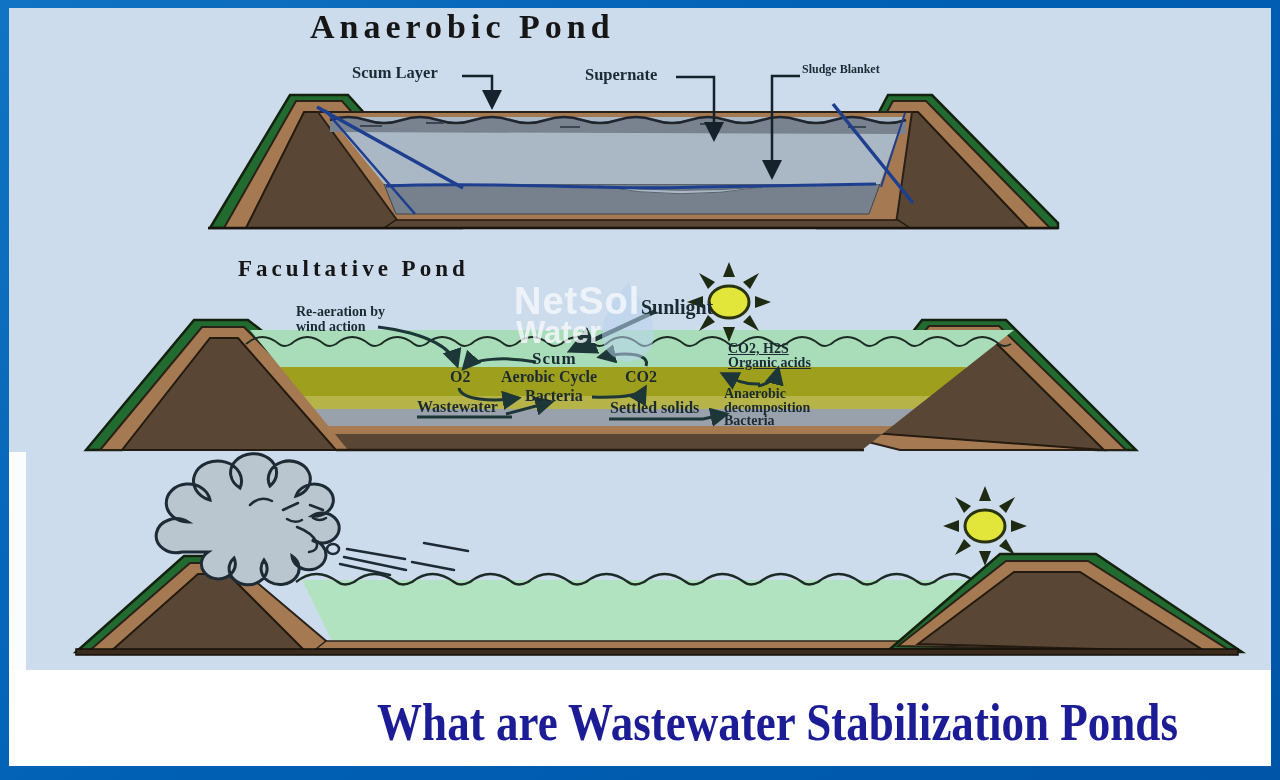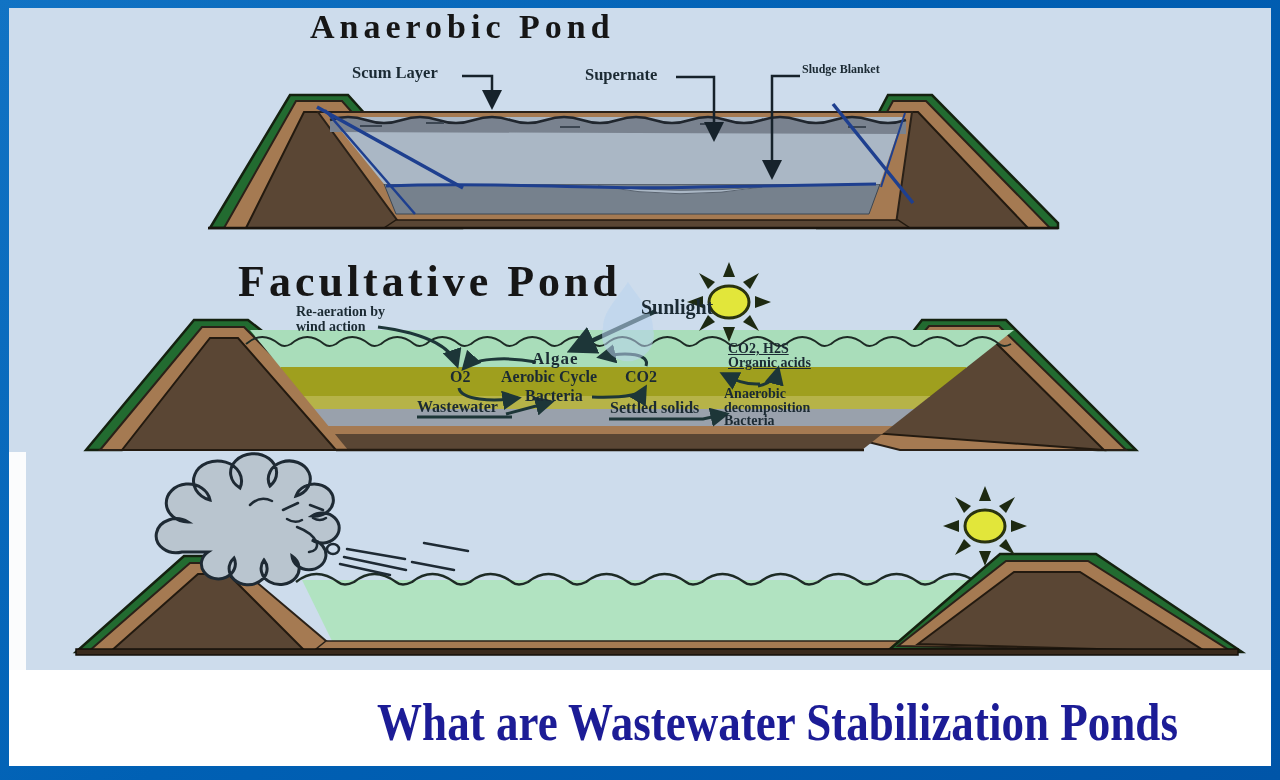--- a/index.html
+++ b/index.html
@@ -159,39 +159,43 @@
       </g>
       <use href="#sunicon" transform="translate(985,526)"></use>
     </g>
   </svg>
 
   <div class="heading" style="left:310px;top:8px;width:400px;font-size:34px;letter-spacing:5px;">Anaerobic Pond</div>
   <div class="lbl" style="left:352px;top:63px;font-size:16.5px;">Scum Layer</div>
   <div class="lbl" style="left:585px;top:65px;font-size:16.5px;">Supernate</div>
   <div class="lbl" style="left:802px;top:62px;font-size:12px;">Sludge Blanket</div>
 
-  <div class="heading" style="left:238px;top:256px;width:330px;font-size:44px;letter-spacing:4px;">Facultative Pond</div>
+  <div class="heading" style="left:238px;top:256px;width:330px;font-size:23px;letter-spacing:4px;">Facultative Pond</div>
   <div class="lbl lbl-block" style="left:296px;top:304px;width:124px;font-size:14px;line-height:15px;">
     <span>Re-aeration by</span>
     <span>wind action</span>
   </div>
   <div class="lbl" style="left:641px;top:296px;font-size:20px;">Sunlight</div>
-  <div class="lbl" style="left:532px;top:349px;font-size:17px;letter-spacing:1px;">Algae</div>
+  <div class="lbl" style="left:532px;top:349px;font-size:17px;letter-spacing:1px;">Scum</div>
   <div class="lbl" style="left:450px;top:368px;font-size:16px;">O2</div>
   <div class="lbl" style="left:501px;top:368px;font-size:16px;">Aerobic Cycle</div>
   <div class="lbl" style="left:625px;top:368px;font-size:16px;">CO2</div>
   <div class="lbl" style="left:525px;top:387px;font-size:16px;">Bacteria</div>
   <div class="lbl" style="left:417px;top:398px;font-size:16px;">Wastewater</div>
   <div class="lbl" style="left:610px;top:399px;font-size:16px;">Settled solids</div>
   <div class="lbl lbl-block" style="left:728px;top:342px;width:112px;font-size:14px;line-height:14px;text-decoration:underline;">
     <span>CO2, H2S</span>
     <span>Organic acids</span>
   </div>
   <div class="lbl lbl-block" style="left:724px;top:387px;width:122px;font-size:14px;line-height:13.5px;">
     <span>Anaerobic</span>
     <span>decomposition</span>
     <span>Bacteria</span>
   </div>
 
 
+  <div id="watermark">
+    <div class="wm1">NetSol</div>
+    <div class="wm2">Water</div>
+  </div>
 
   <div id="footer-title">What are Wastewater Stabilization Ponds</div>
 </div>
 
 </body></html>

